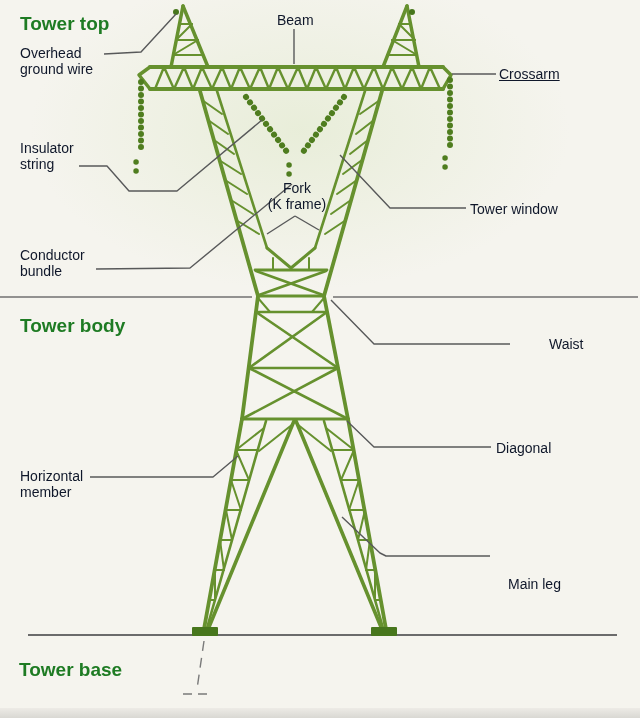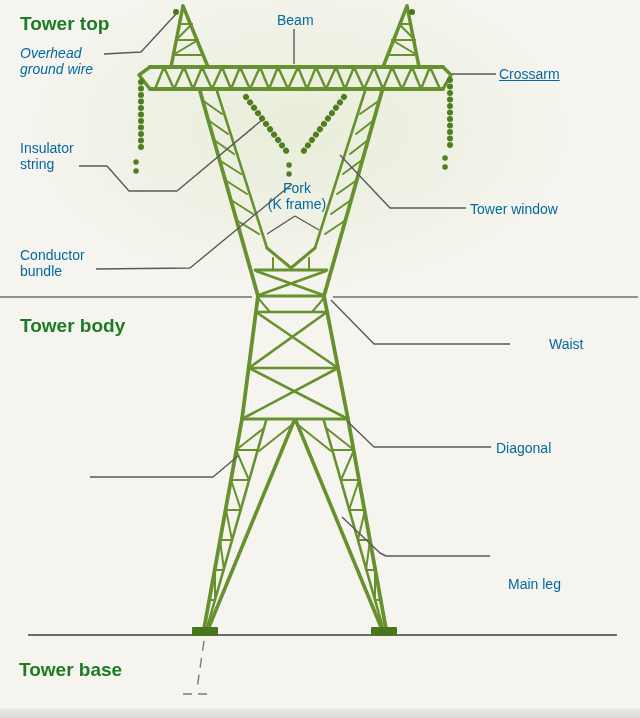--- a/index.html
+++ b/index.html
@@ -1,19 +1,19 @@
 <!DOCTYPE html>
 <html><head>
 <meta charset="utf-8">
 <style>
   html,body{margin:0;padding:0;}
   body{background:#dddcd7;font-family:"Liberation Sans",sans-serif;}
   .stage{position:relative;width:640px;height:718px;background:#f5f4ee;overflow:hidden;padding-left:19px;}
   .stage svg{position:absolute;left:0;top:0;}
-  .label{position:absolute;font-size:14px;line-height:16px;color:#0369a1;white-space:pre-line;}
+  .label{position:absolute;font-size:14px;line-height:16px;color:#0f172a;white-space:pre-line;}
   .heading{position:absolute;font-size:19px;line-height:21px;font-weight:bold;color:#1e7b23;white-space:pre-line;}
   .bottom-strip{position:absolute;left:0;top:708px;width:640px;height:10px;
     background:linear-gradient(#edebe6,#d9d8d3);}
 </style>
 </head>
 <body>
 
 <div class="stage">
 
   <svg width="640" height="718" viewBox="0 0 640 718">
@@ -152,28 +152,30 @@
       <polyline points="90,477 213,477 238,456"></polyline>
       <polyline points="342,517 380,553 386,556 490,556"></polyline>
     </g>
   </svg>
 
   <div class="heading" style="left:20px;top:13px;">Tower top</div>
   <div class="heading" style="left:19px;top:659px;">Tower base</div>
   <div class="heading" style="left:20px;top:315px;">Tower body</div>
 
   <div class="label" style="left:277px;top:12px;">Beam</div>
-  <div class="label" style="left:20px;top:45px;font-style:italic;">Overhead
+  <div class="label" style="left:20px;top:45px;">Overhead
 ground wire</div>
   <div class="label" style="left:499px;top:66px;text-decoration:underline;">Crossarm</div>
   <div class="label" style="left:20px;top:140px;">Insulator
 string</div>
   <div class="label" style="left:257px;top:180px;width:80px;text-align:center;">Fork
 (K frame)</div>
   <div class="label" style="left:470px;top:201px;">Tower window</div>
   <div class="label" style="left:20px;top:247px;">Conductor
 bundle</div>
   <div class="label" style="left:525px;top:336px;margin-left:24px;">Waist</div>
   <div class="label" style="left:496px;top:440px;">Diagonal</div>
+  <div class="label" style="left:20px;top:468px;">Horizontal
+member</div>
   <div class="label" style="left:508px;top:548px;margin-top:28px;">Main leg</div>
 
   <div class="bottom-strip"></div>
 </div>
 
 </body></html>

